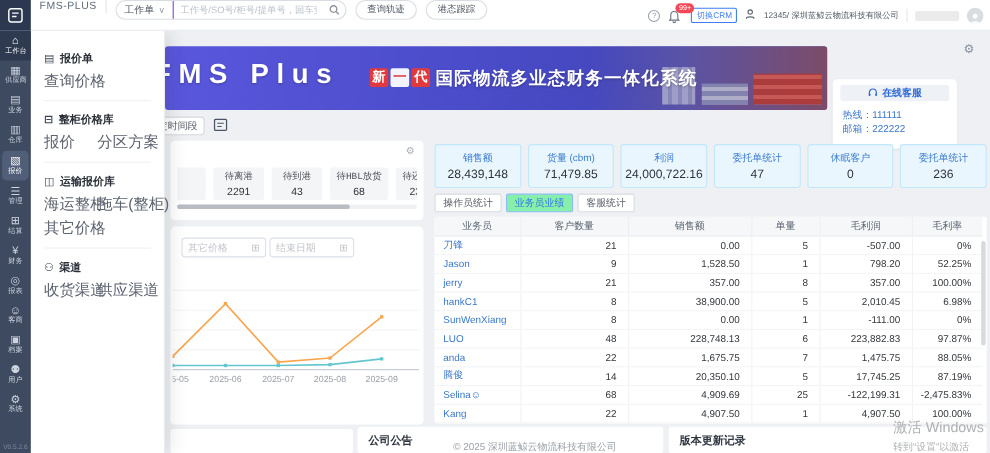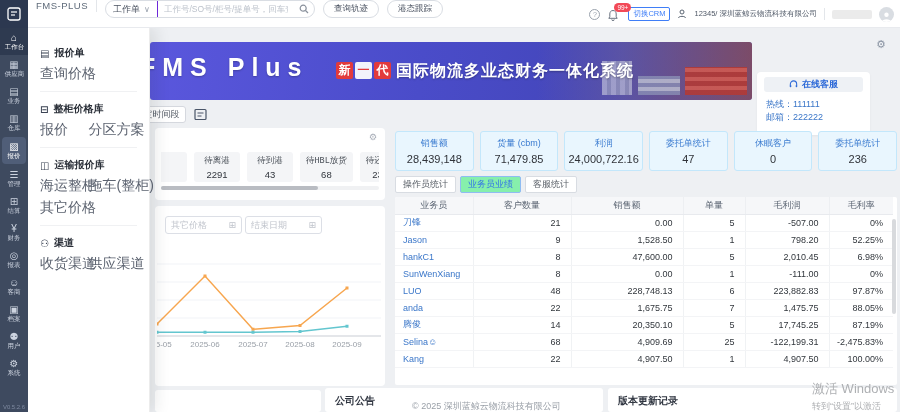--- a/index.html
+++ b/index.html
@@ -405,23 +405,31 @@
             </tr>
             <tr>
               <td class="name">Jason</td>
               <td class="num">9</td>
               <td class="num">1,528.50</td>
               <td class="num">1</td>
               <td class="num">798.20</td>
               <td class="num">52.25%</td>
             </tr>
             <tr>
+              <td class="name">jerry</td>
+              <td class="num">21</td>
+              <td class="num">357.00</td>
+              <td class="num">8</td>
+              <td class="num">357.00</td>
+              <td class="num">100.00%</td>
+            </tr>
+            <tr>
               <td class="name">hankC1</td>
               <td class="num">8</td>
-              <td class="num">47,600.00</td>
+              <td class="num">38,900.00</td>
               <td class="num">5</td>
               <td class="num">2,010.45</td>
               <td class="num">6.98%</td>
             </tr>
             <tr>
               <td class="name">SunWenXiang</td>
               <td class="num">8</td>
               <td class="num">0.00</td>
               <td class="num">1</td>
               <td class="num">-111.00</td>

